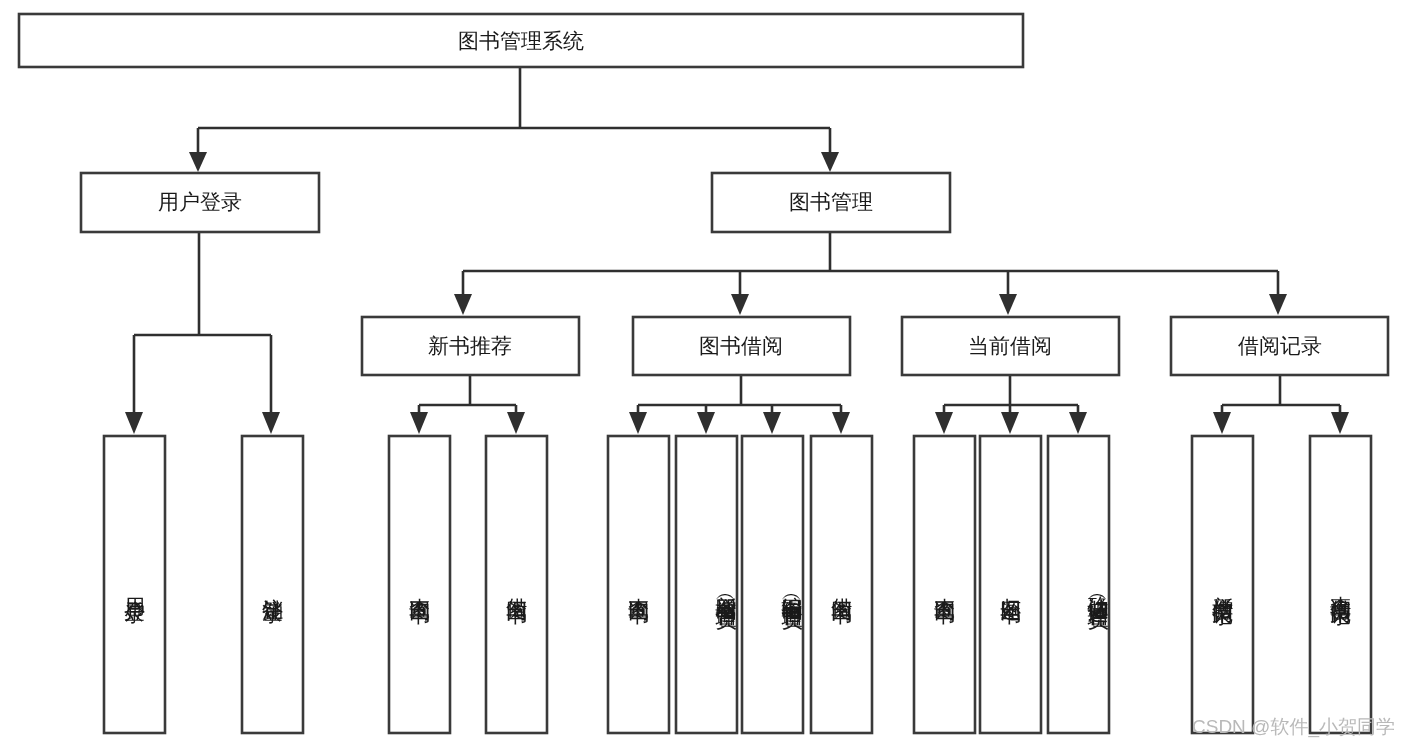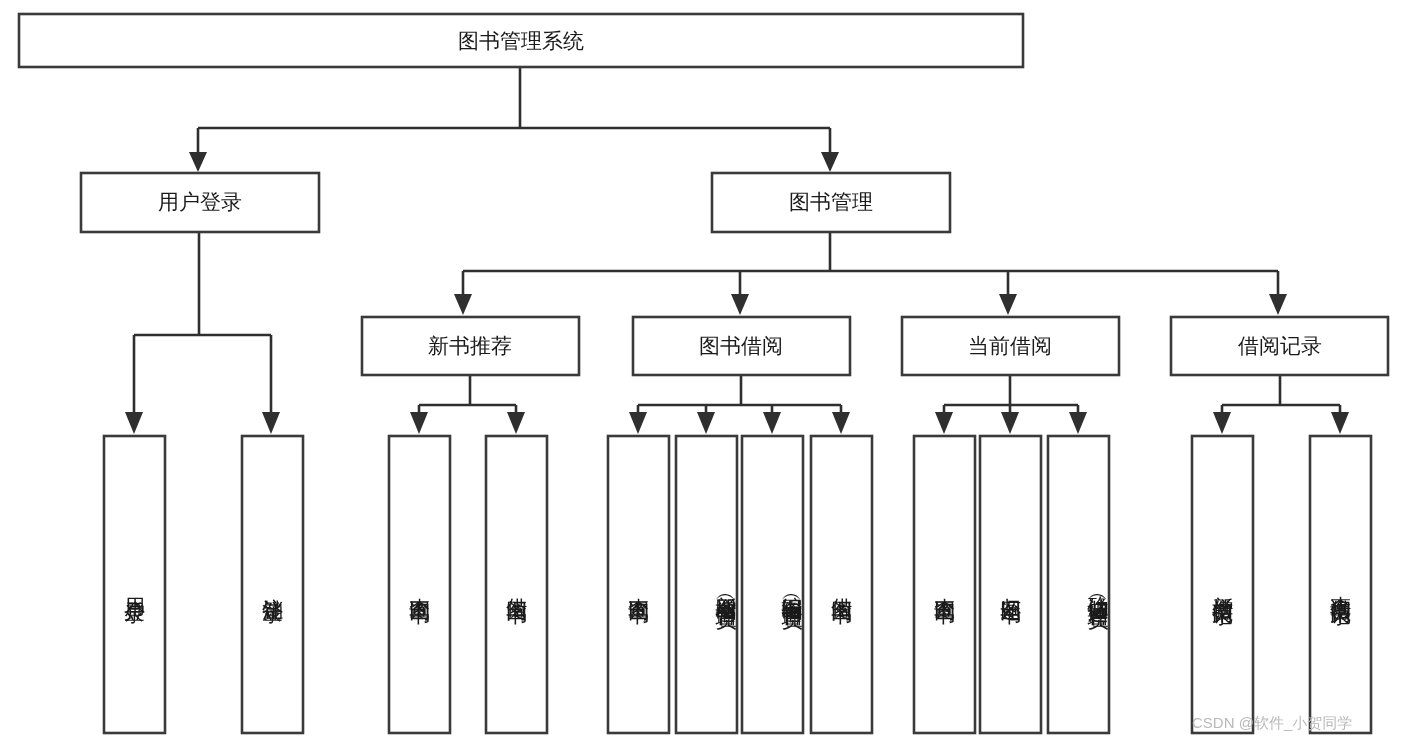--- a/index.html
+++ b/index.html
@@ -66,21 +66,21 @@
   .vleaf {
     position: absolute;
     box-sizing: border-box;
     display: flex;
     align-items: center;
     justify-content: center;
   }
   .watermark {
     position: absolute;
     font-family: "Liberation Sans", "DejaVu Sans", sans-serif;
-    font-size: 15px;
+    font-size: 19px;
     color: #b9b9b9;
     white-space: nowrap;
     user-select: none;
   }
 </style>
 </head>
 <body>
 
 <div id="diagram-root">
 

